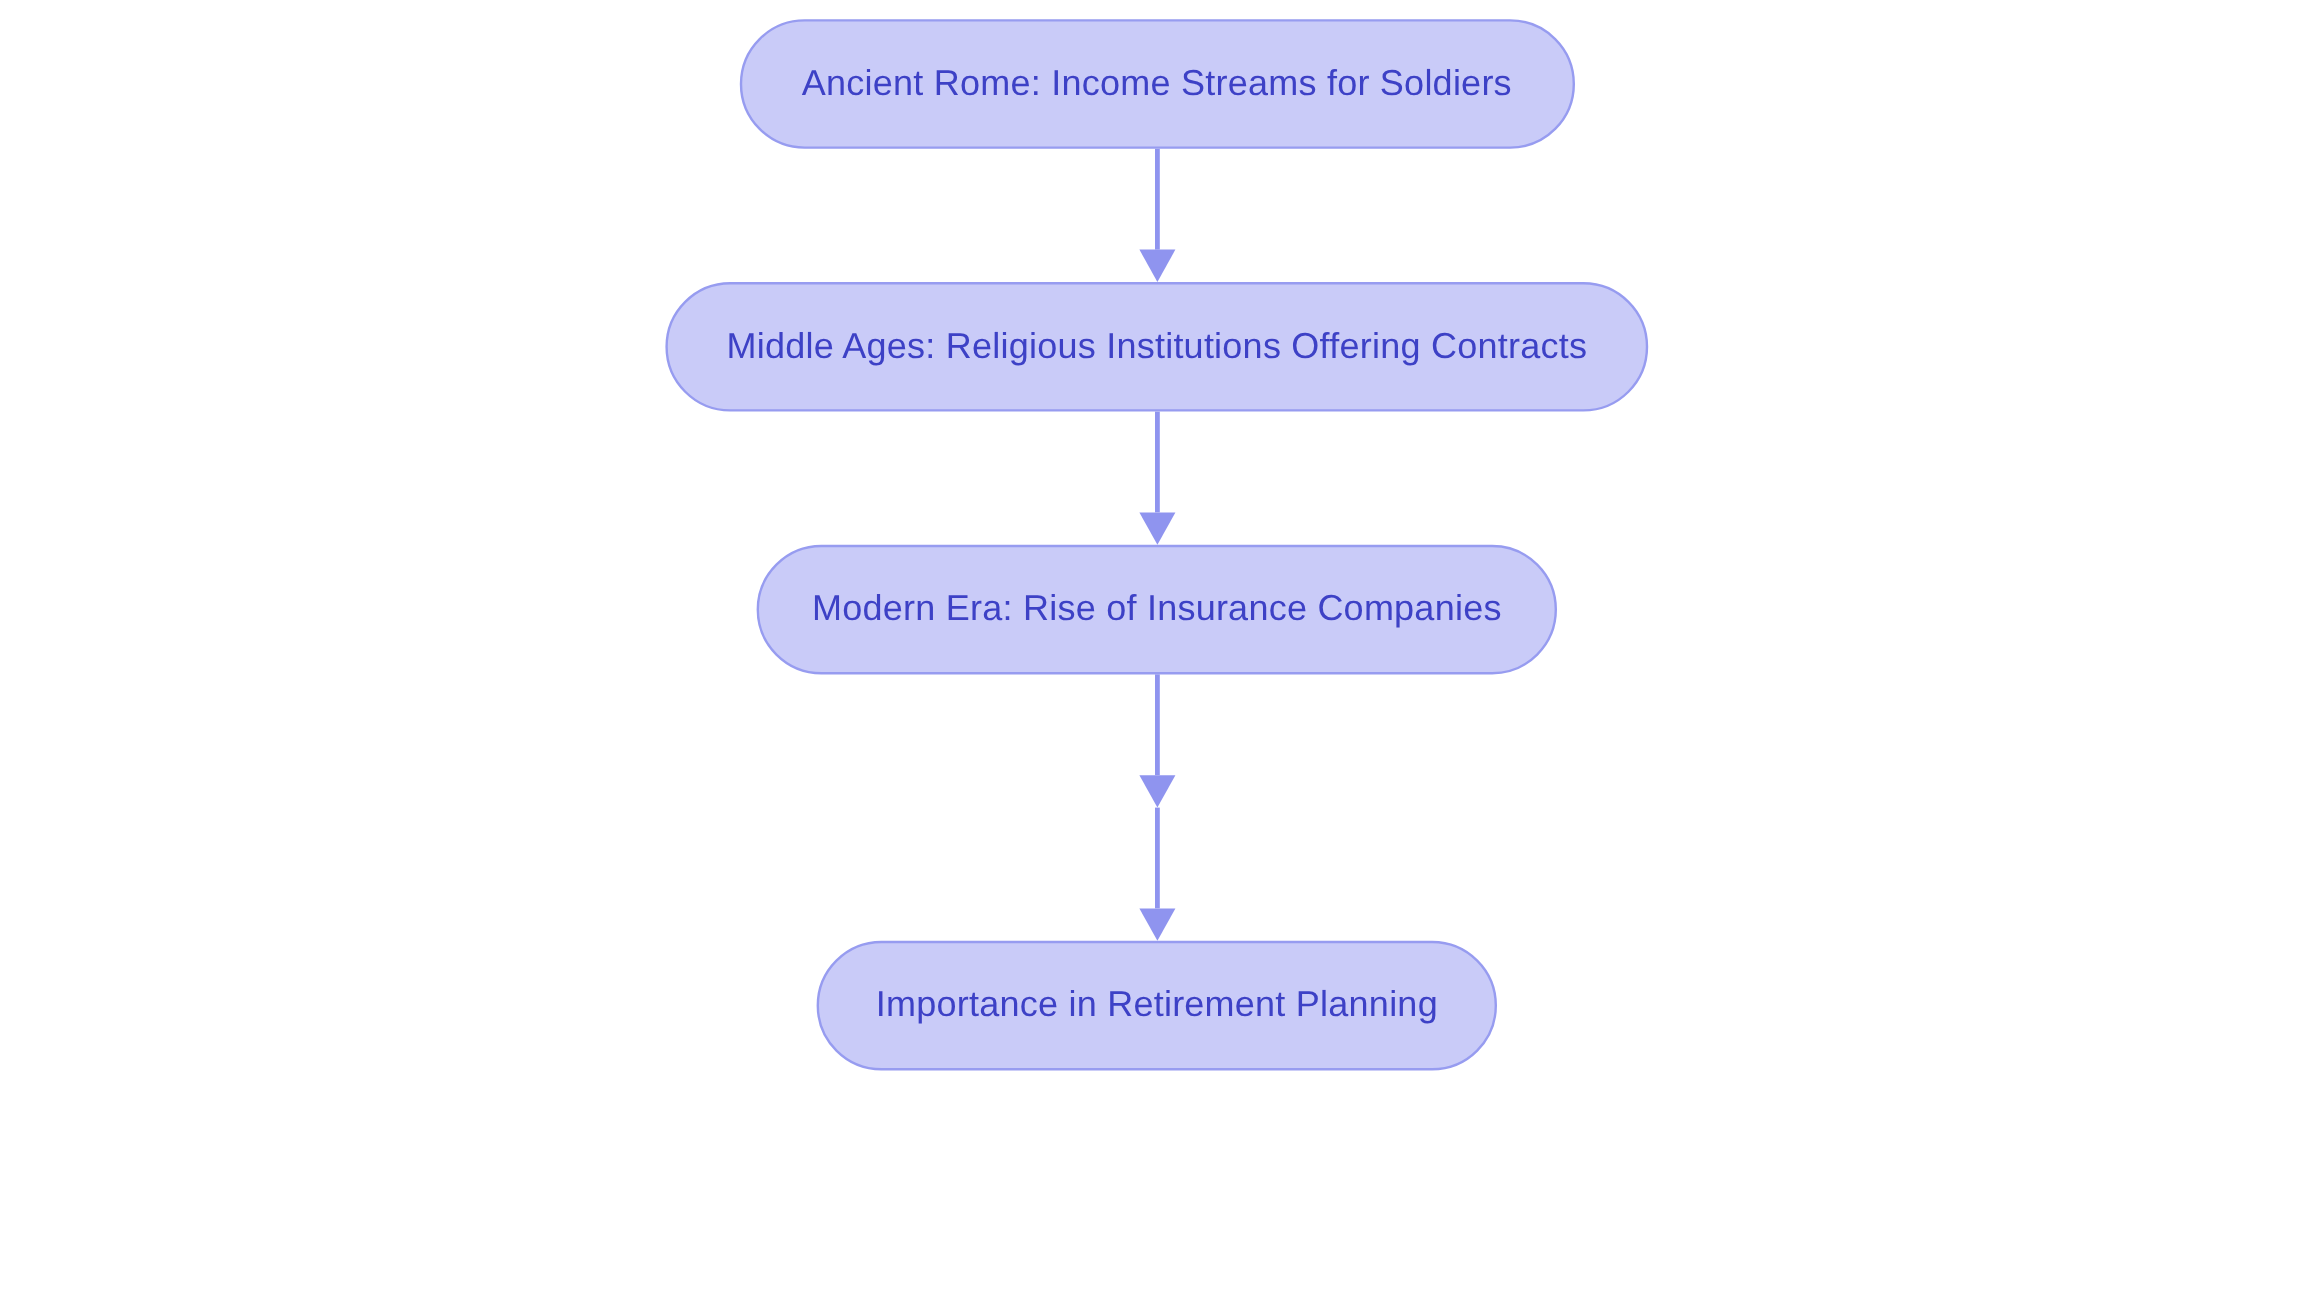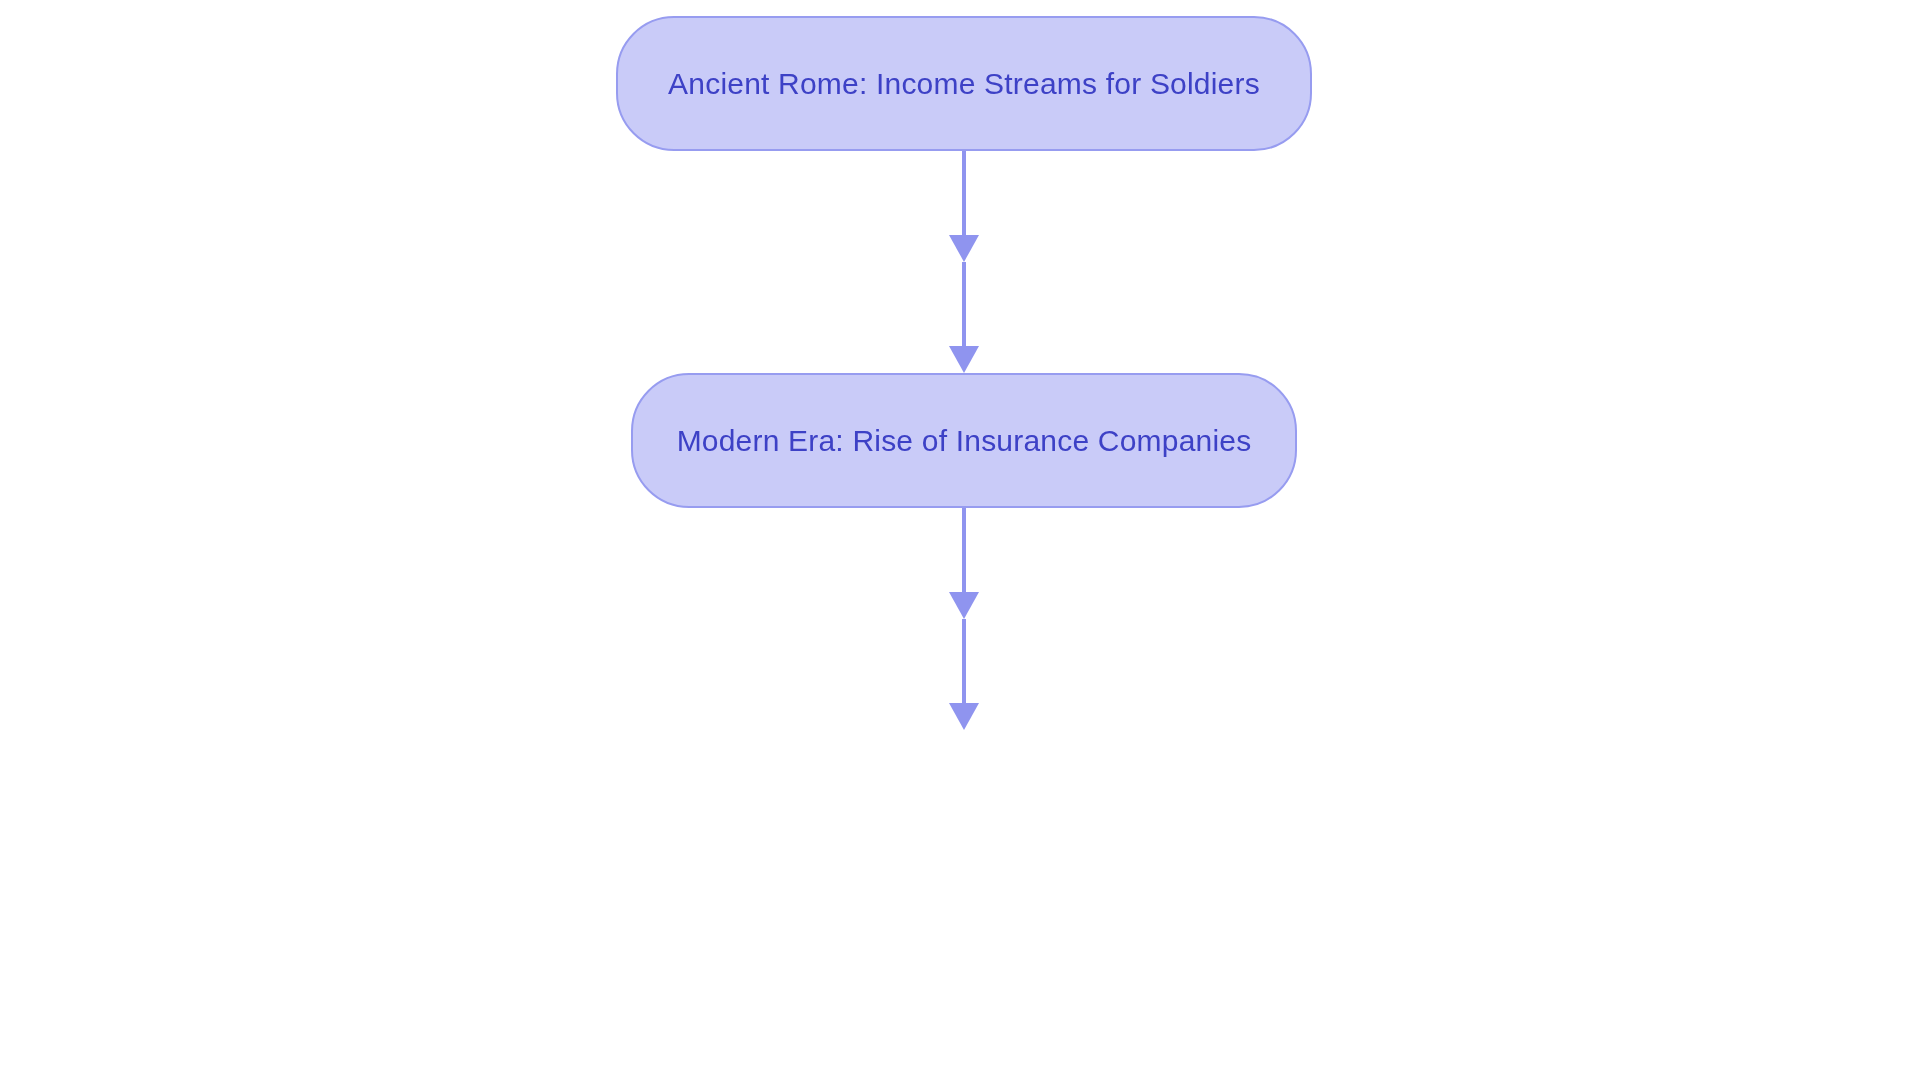--- a/index.html
+++ b/index.html
@@ -26,21 +26,21 @@
   .flow-column {
     position: absolute;
     top: 16px;
     left: 50%;
     transform: translateX(calc(-50% + 4px));
     display: flex;
     flex-direction: column;
     align-items: center;
   }
   .flow-node {
-    height: 135px;
+    height: 108px;
     border: 2px solid var(--node-border);
     background: var(--node-fill);
     border-radius: 58px;
     display: flex;
     align-items: center;
     justify-content: center;
     white-space: nowrap;
     padding: 0 44px;
     color: var(--node-text);
     font-size: 30px;
@@ -80,20 +80,23 @@
 
     <div class="flow-node n1">
       <span>Ancient Rome: Income Streams for Soldiers</span>
     </div>
 
     <div class="flow-connector">
       <div class="arrow-line"></div>
       <div class="arrow-head"></div>
     </div>
 
+    <div class="flow-node n2">
+      <span>Middle Ages: Religious Institutions Offering Contracts</span>
+    </div>
 
     <div class="flow-connector">
       <div class="arrow-line"></div>
       <div class="arrow-head"></div>
     </div>
 
     <div class="flow-node n3">
       <span>Modern Era: Rise of Insurance Companies</span>
     </div>
 
@@ -101,15 +104,18 @@
       <div class="arrow-line"></div>
       <div class="arrow-head"></div>
     </div>
 
 
     <div class="flow-connector">
       <div class="arrow-line"></div>
       <div class="arrow-head"></div>
     </div>
 
+    <div class="flow-node n5">
+      <span>Importance in Retirement Planning</span>
+    </div>
 
   </div>
 </div>
 
 </body></html>

